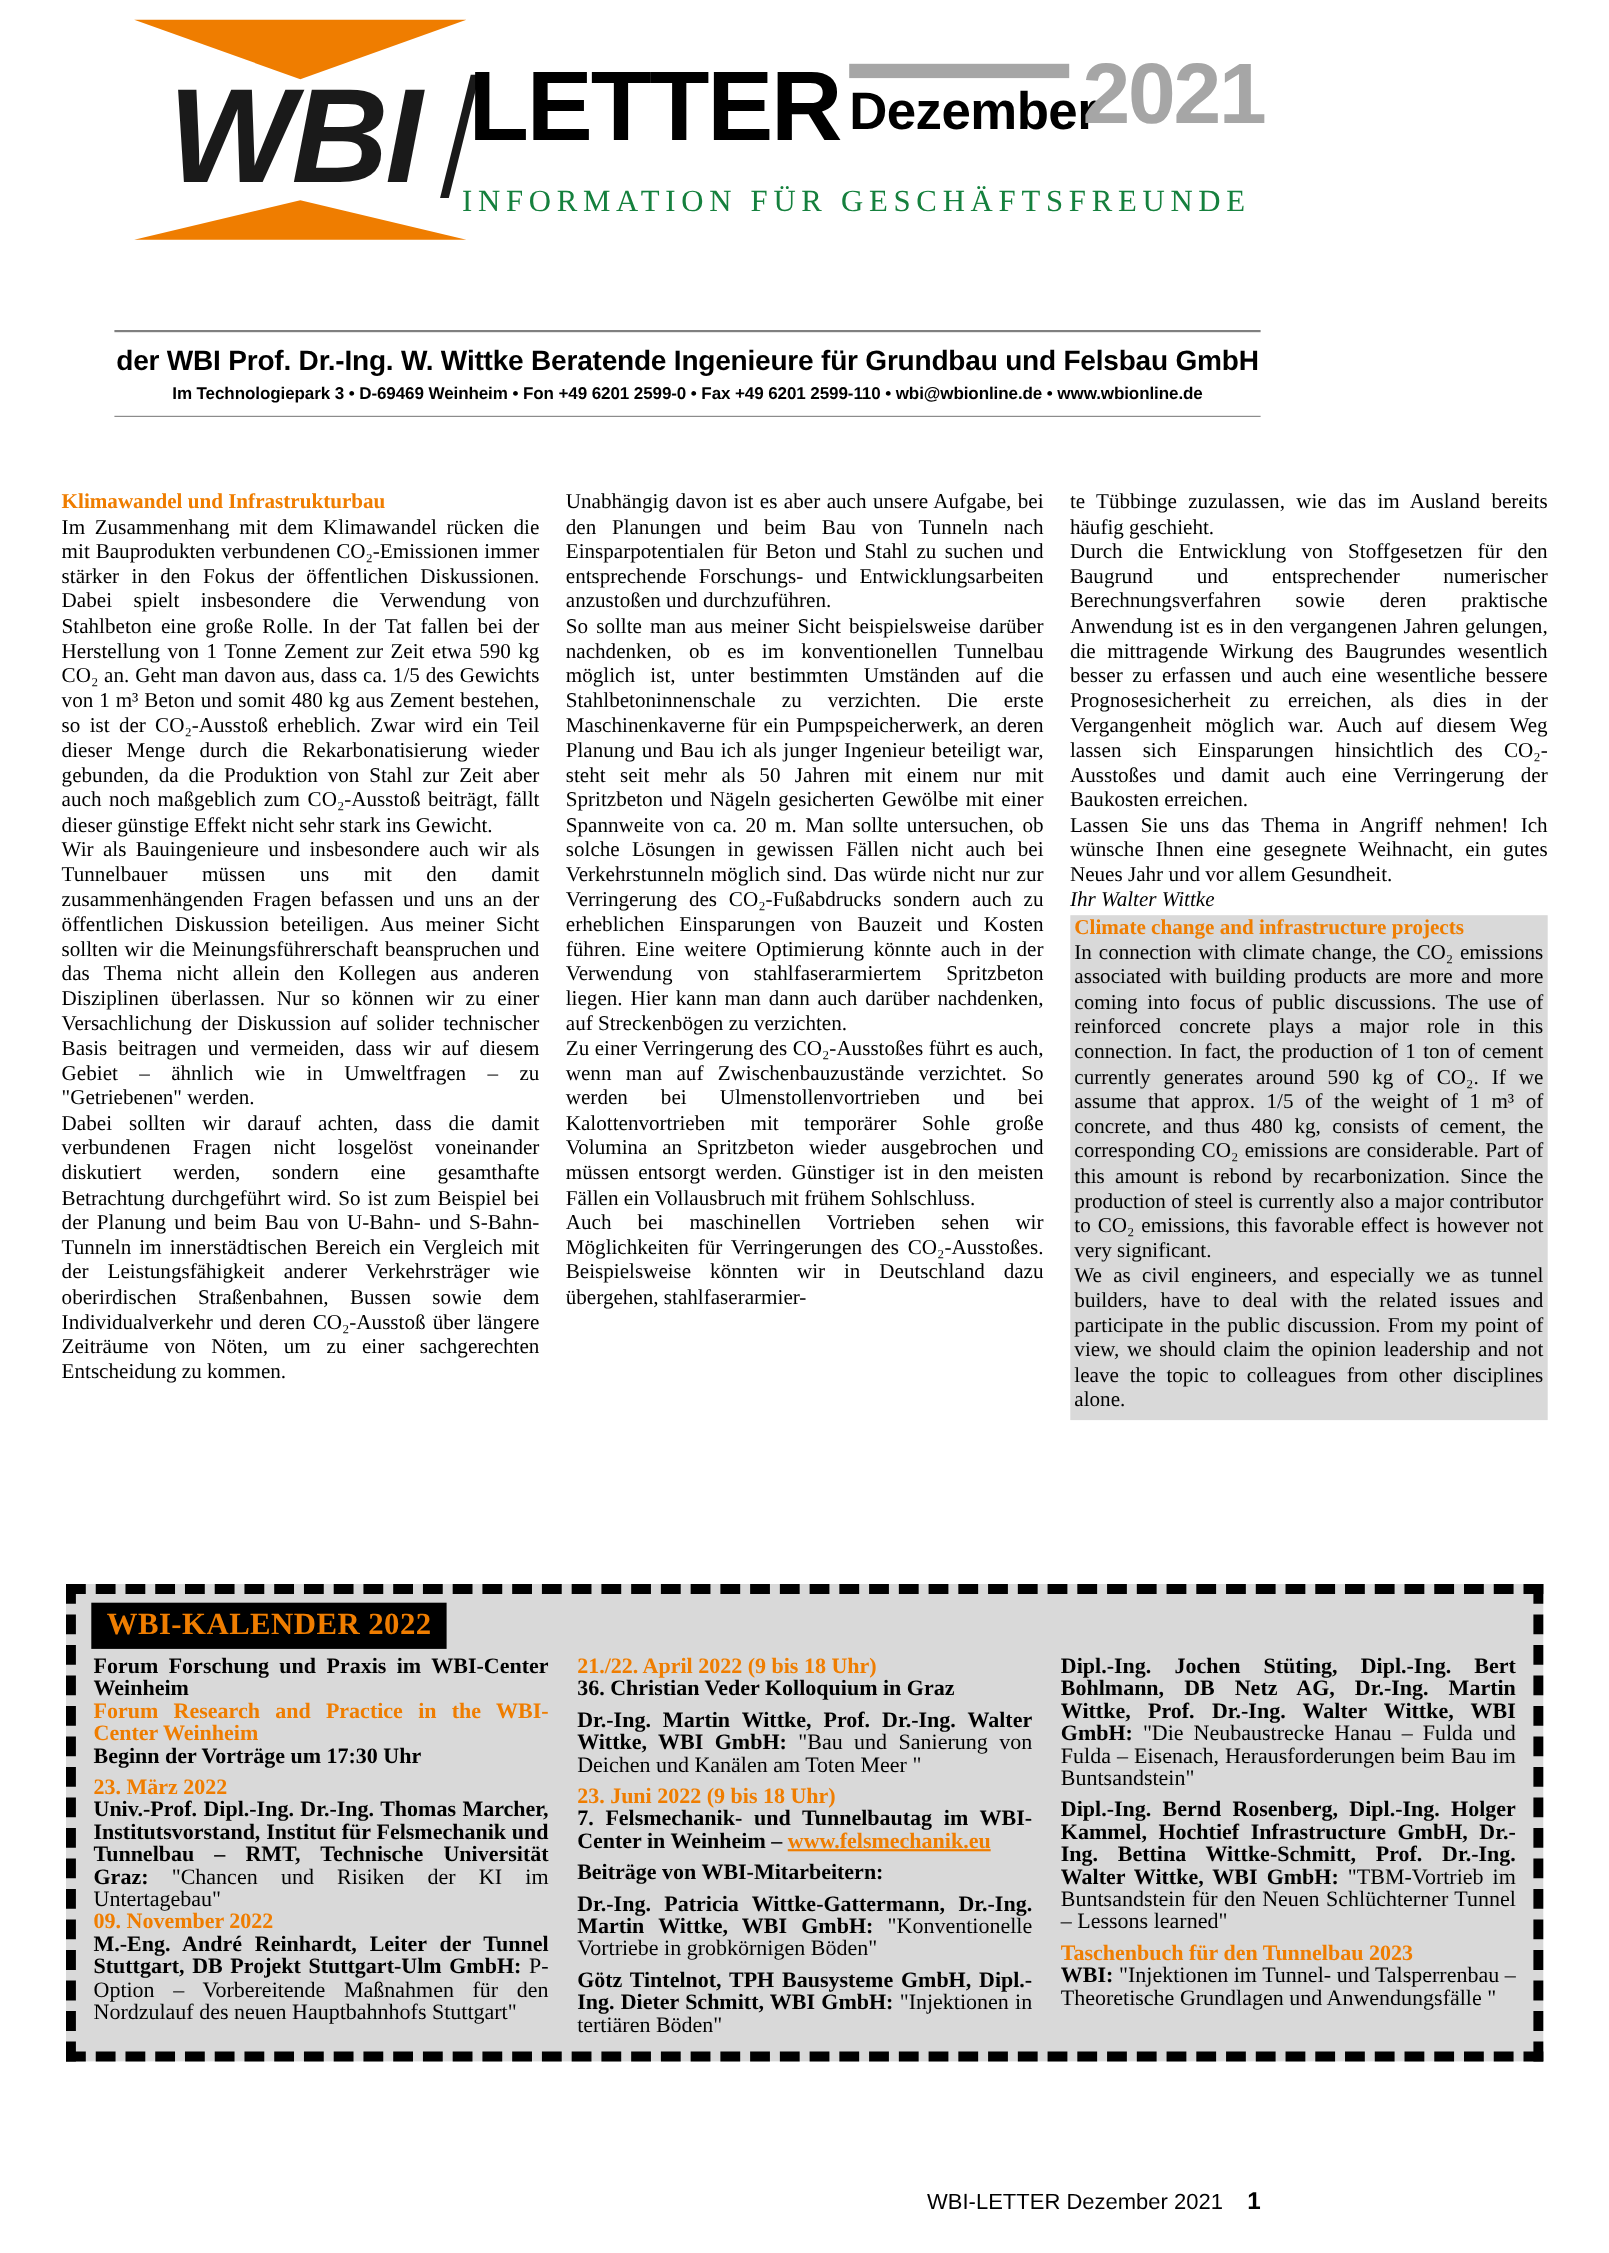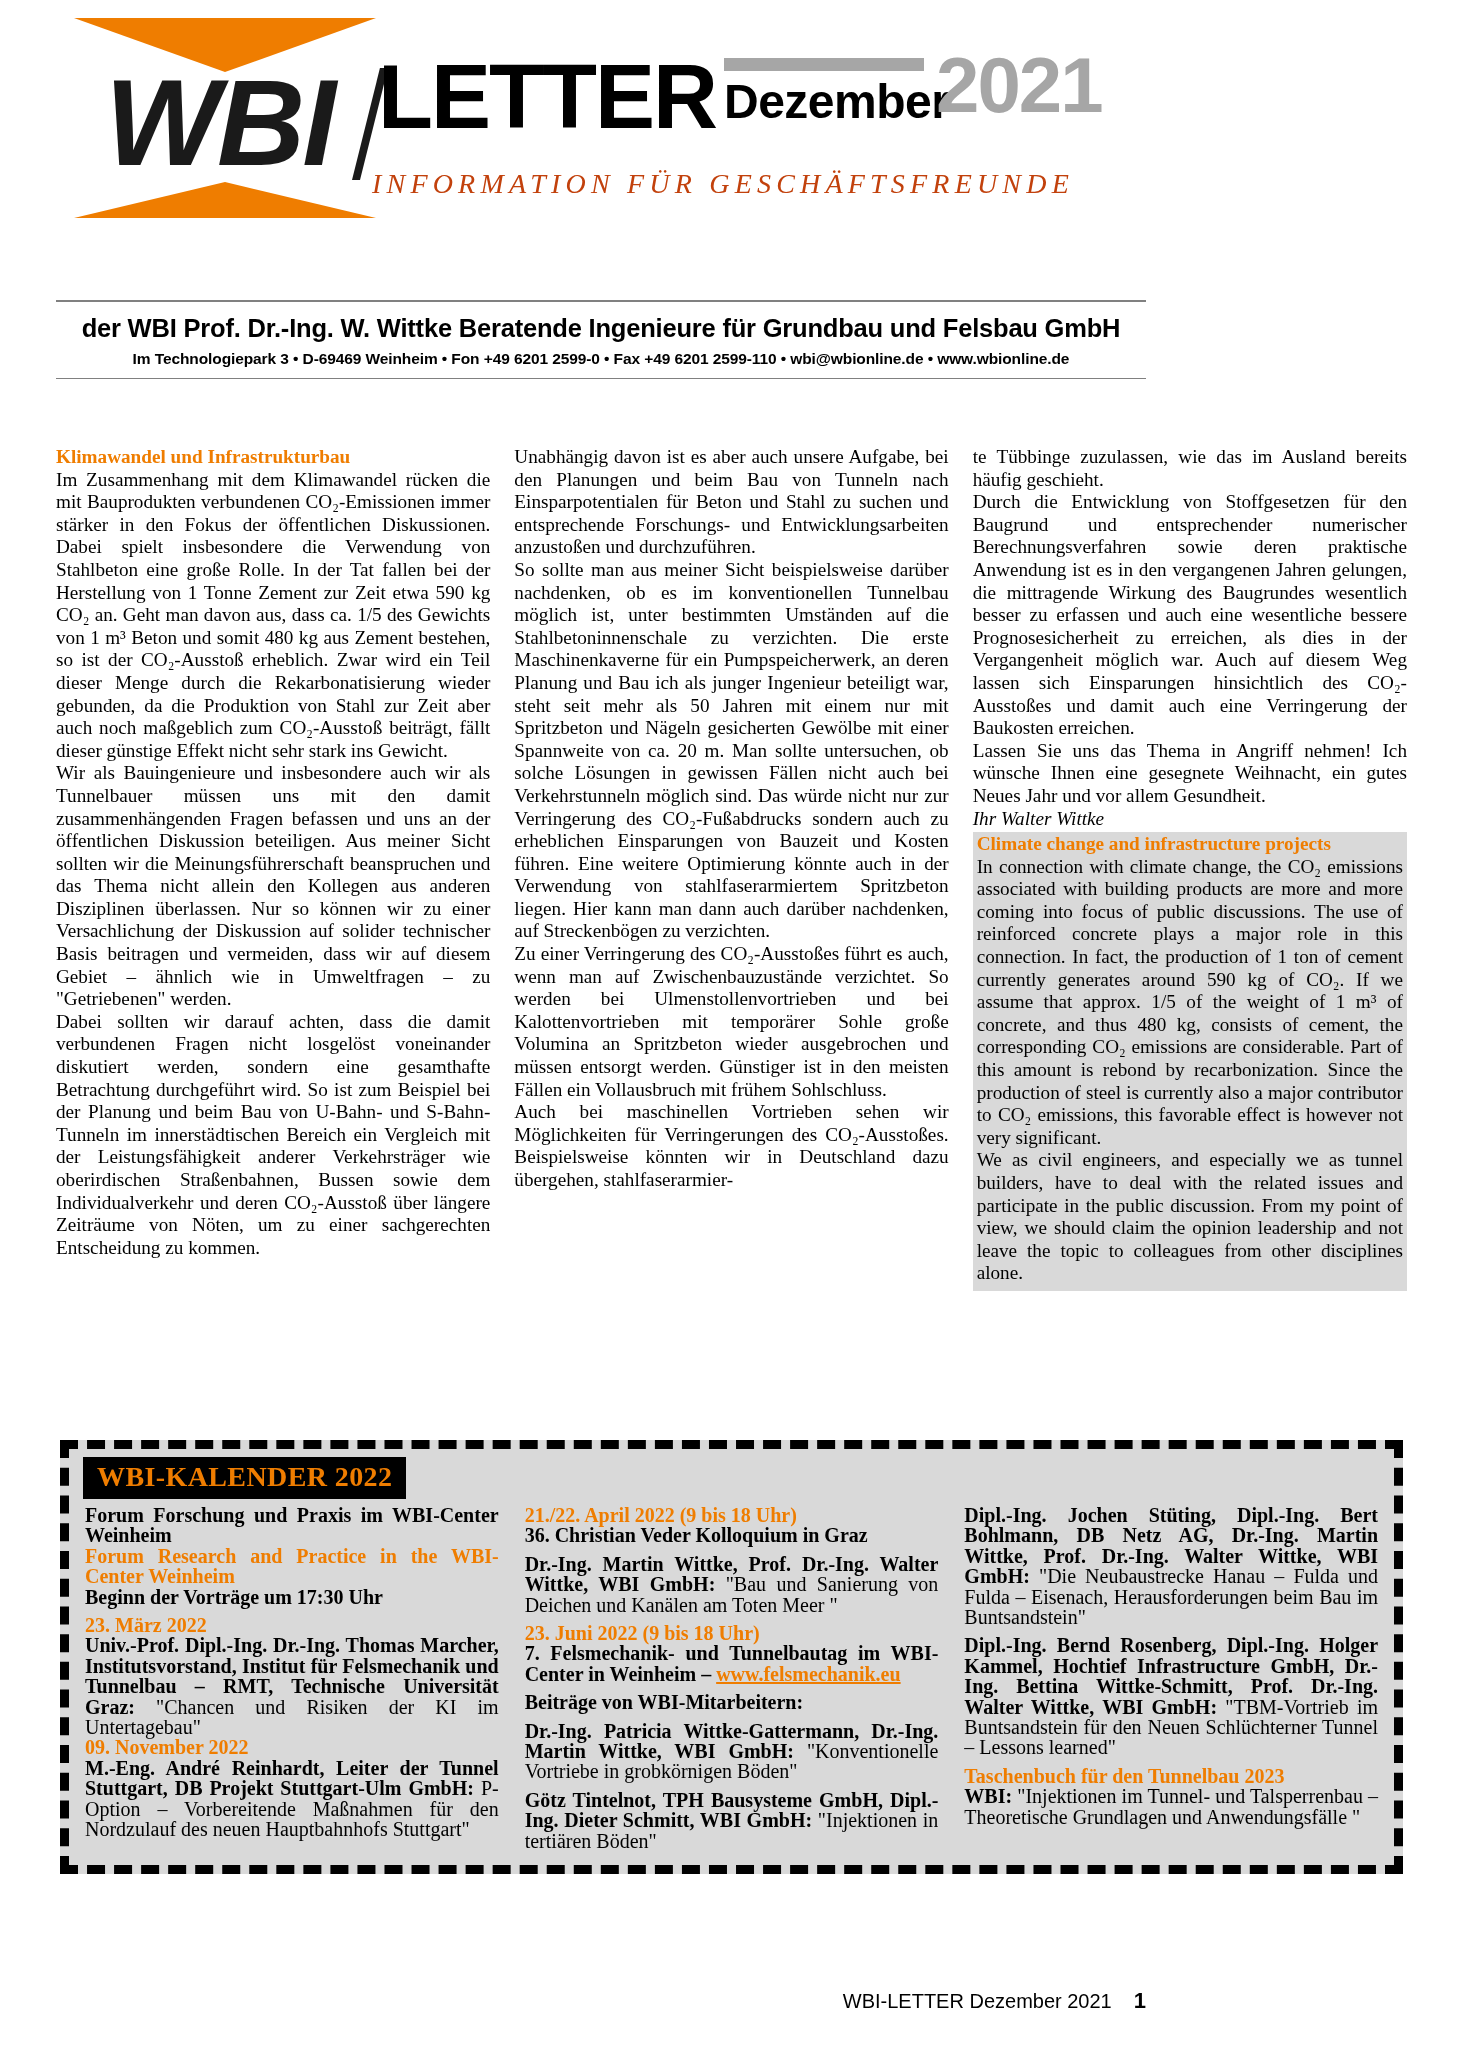--- a/index.html
+++ b/index.html
@@ -3,21 +3,21 @@
 <meta charset="utf-8">
 <style>
   html,body{margin:0;padding:0;}
   body{
     width:1463px;height:2048px;
     background:#ffffff;
     font-family:"Liberation Serif", serif;
     color:#000;
     overflow:hidden;
   }
-  .page{position:relative;width:1202px;height:2048px;box-sizing:border-box;}
+  .page{position:relative;width:1202px;height:2048px;box-sizing:border-box;padding-left:48px;}
 
   
   .header{position:relative;height:300px;padding:0 56px;box-sizing:border-box;}
   .hdr-row{position:relative;height:215px;}
 
   .logo{
     position:absolute;left:12px;top:18px;width:300px;height:200px;
   }
   .logo .chev-top{
     position:absolute;left:6px;top:0;width:0;height:0;
@@ -64,23 +64,22 @@
   .year-word{
     position:absolute;left:880px;top:46px;
     font-family:"Liberation Sans", sans-serif;
     font-weight:bold;font-size:78px;line-height:78px;
     letter-spacing:-2px;color:#a6a6a6;
   }
 
   .tagline{
     position:absolute;left:316px;top:168px;
     font-family:"Liberation Serif", serif;
-    font-size:28px;letter-spacing:5.2px;color:#c2410c;
+    font-size:28px;letter-spacing:5.2px;color:#15803d;
     white-space:nowrap;
-    font-style:italic;
   }
 
   
   .rule{height:2px;background:#808080;margin:0 56px;}
   .rule.thin{height:1px;}
   .company{
     margin:0 56px;text-align:center;
     font-family:"Liberation Sans", sans-serif;
   }
   .company .name{

